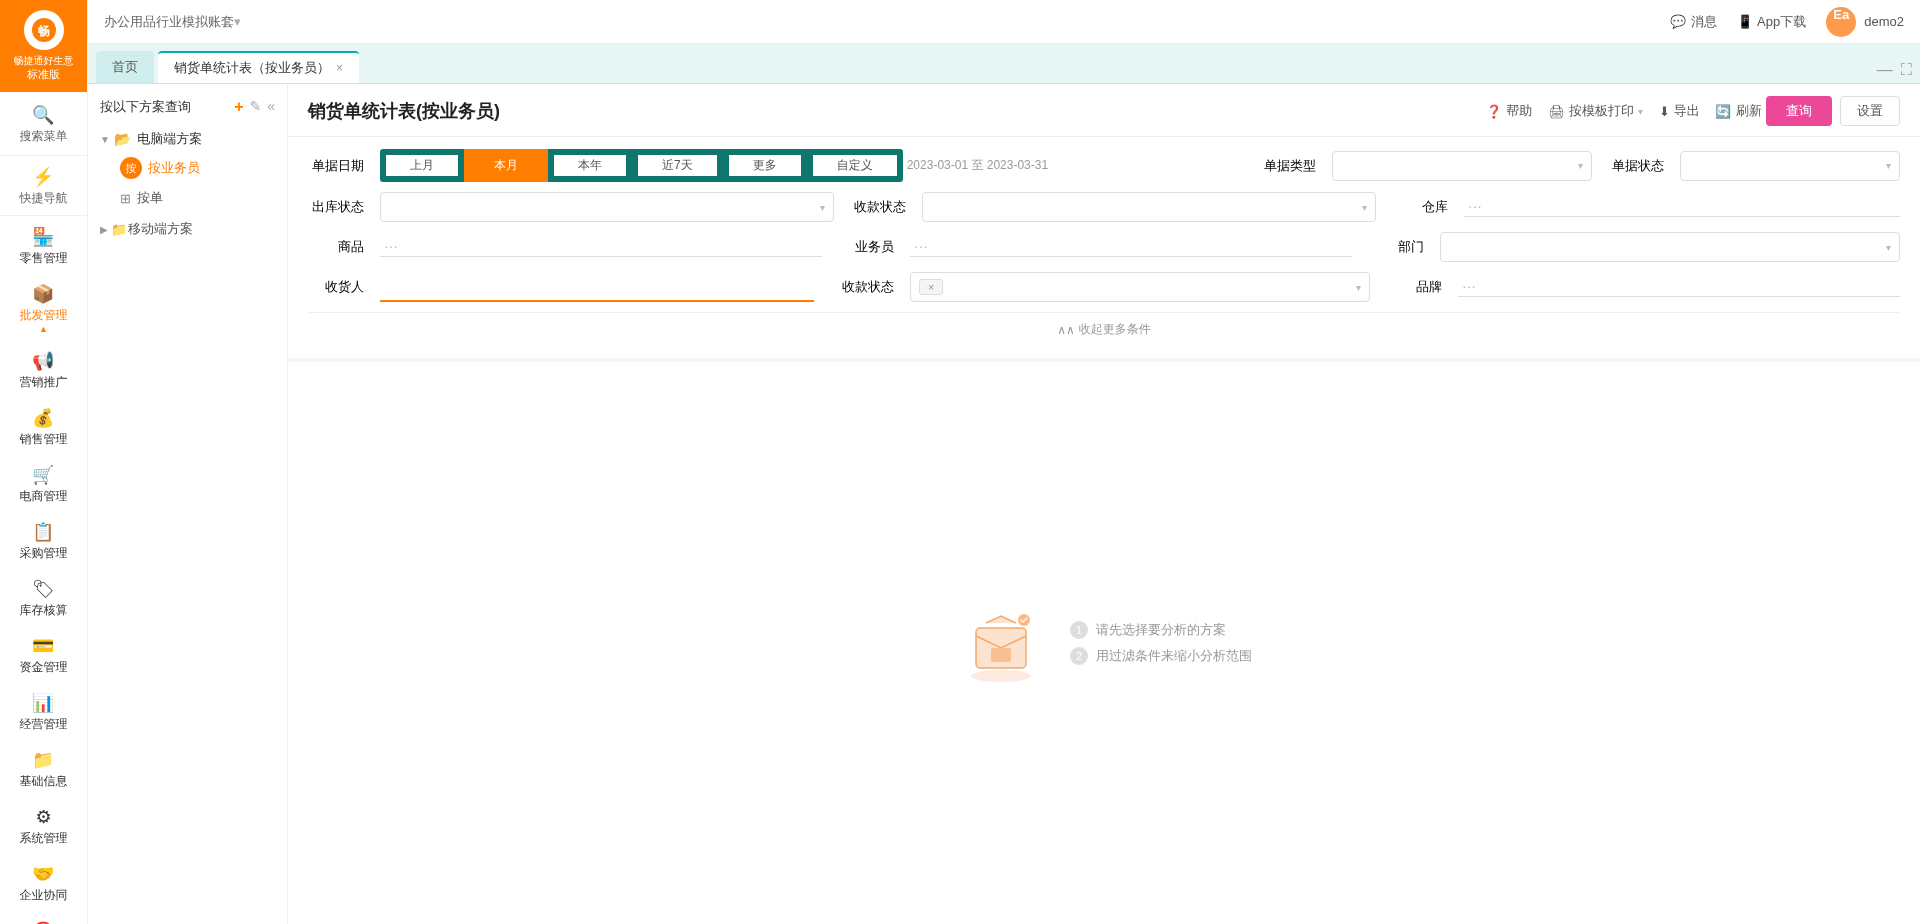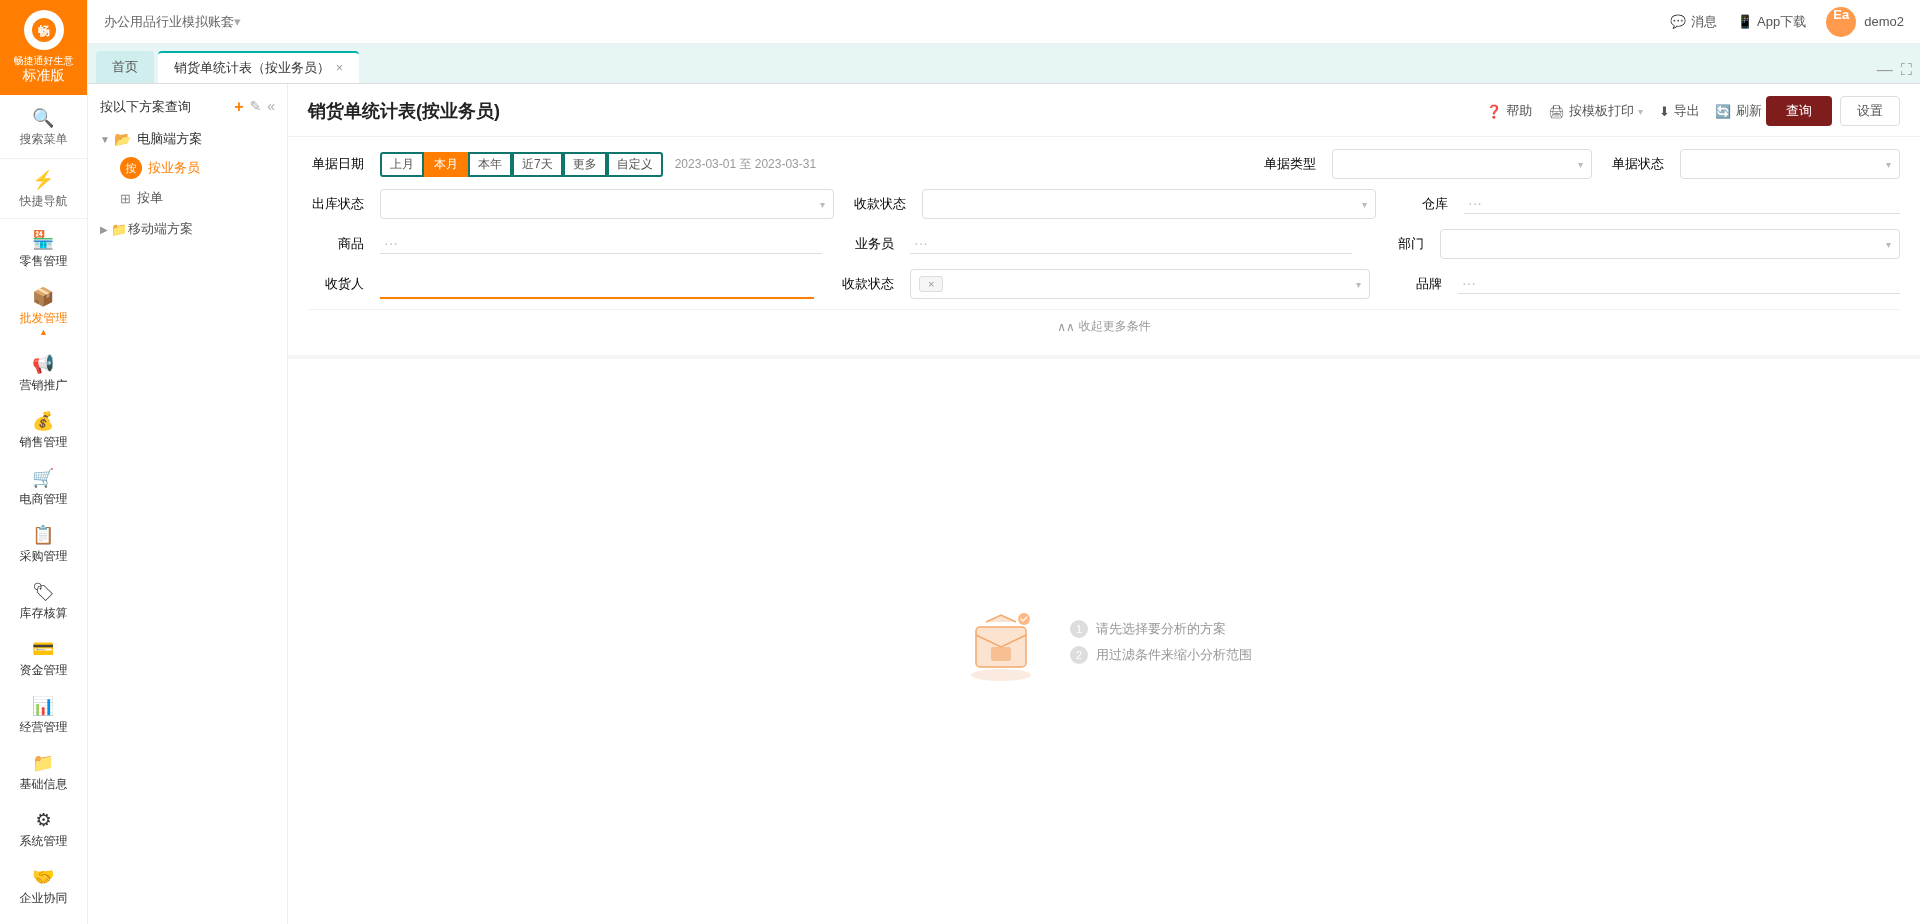--- a/index.html
+++ b/index.html
@@ -275,21 +275,21 @@
       font-size: 13px;
     }
     .pa-item {
       display: flex;
       align-items: center;
       gap: 4px;
       color: #555;
       cursor: pointer;
     }
     .btn-query {
-      background: #7f1d1d;
+      background: #ec4899;
       color: #fff;
       border: none;
       border-radius: 4px;
       padding: 6px 20px;
       font-size: 13px;
       cursor: pointer;
       font-family: inherit;
     }
     .btn-settings {
       background: #fff;
@@ -327,39 +327,39 @@
       display: flex;
       align-items: center;
       gap: 4px;
     }
     .date-tabs {
       display: flex;
       align-items: center;
       gap: 0;
     }
     .dt-btn {
-      padding: 2px 8px;
+      padding: 2px 24px;
       font-size: 12px;
-      border: 2px solid #0f766e;
+      border: 6px solid #0f766e;
       background: #fff;
       cursor: pointer;
       color: #555;
       font-family: inherit;
     }
     .dt-btn:first-child { border-radius: 3px 0 0 3px; }
     .dt-btn:last-child { border-radius: 0 3px 3px 0; }
     .dt-btn.active {
       background: #ff7d00;
       color: #fff;
       border-color: #ff7d00;
     }
     .date-range-text {
       font-size: 12px;
       color: #999;
-      margin-left: 8px;
+      margin-left: 0;
     }
     .filter-select {
       flex: 1;
       height: 30px;
       border: 1px solid #ddd;
       border-radius: 4px;
       padding: 0 8px;
       font-size: 13px;
       color: #333;
       background: #fff;
@@ -481,21 +481,21 @@
 
 <div class="sidebar">
   <div class="sidebar-logo">
     <div class="logo-icon">
       <svg viewBox="0 0 28 28" fill="none">
         <circle cx="14" cy="14" r="12" fill="#ff7d00"></circle>
         <text x="14" y="19" text-anchor="middle" fill="white" font-size="12" font-weight="bold">畅</text>
       </svg>
     </div>
     <span style="font-size:10px;text-align:center;line-height:1.3">畅捷通好生意</span>
-    <span style="font-size:14px">标准版</span>
+    <span style="font-size:11px">标准版</span>
   </div>
 
   <div class="sidebar-search">
     <span style="font-size:18px">🔍</span>
     <span>搜索菜单</span>
   </div>
 
   <div class="sidebar-quick">
     <span style="font-size:18px">⚡</span>
     <span>快捷导航</span>

